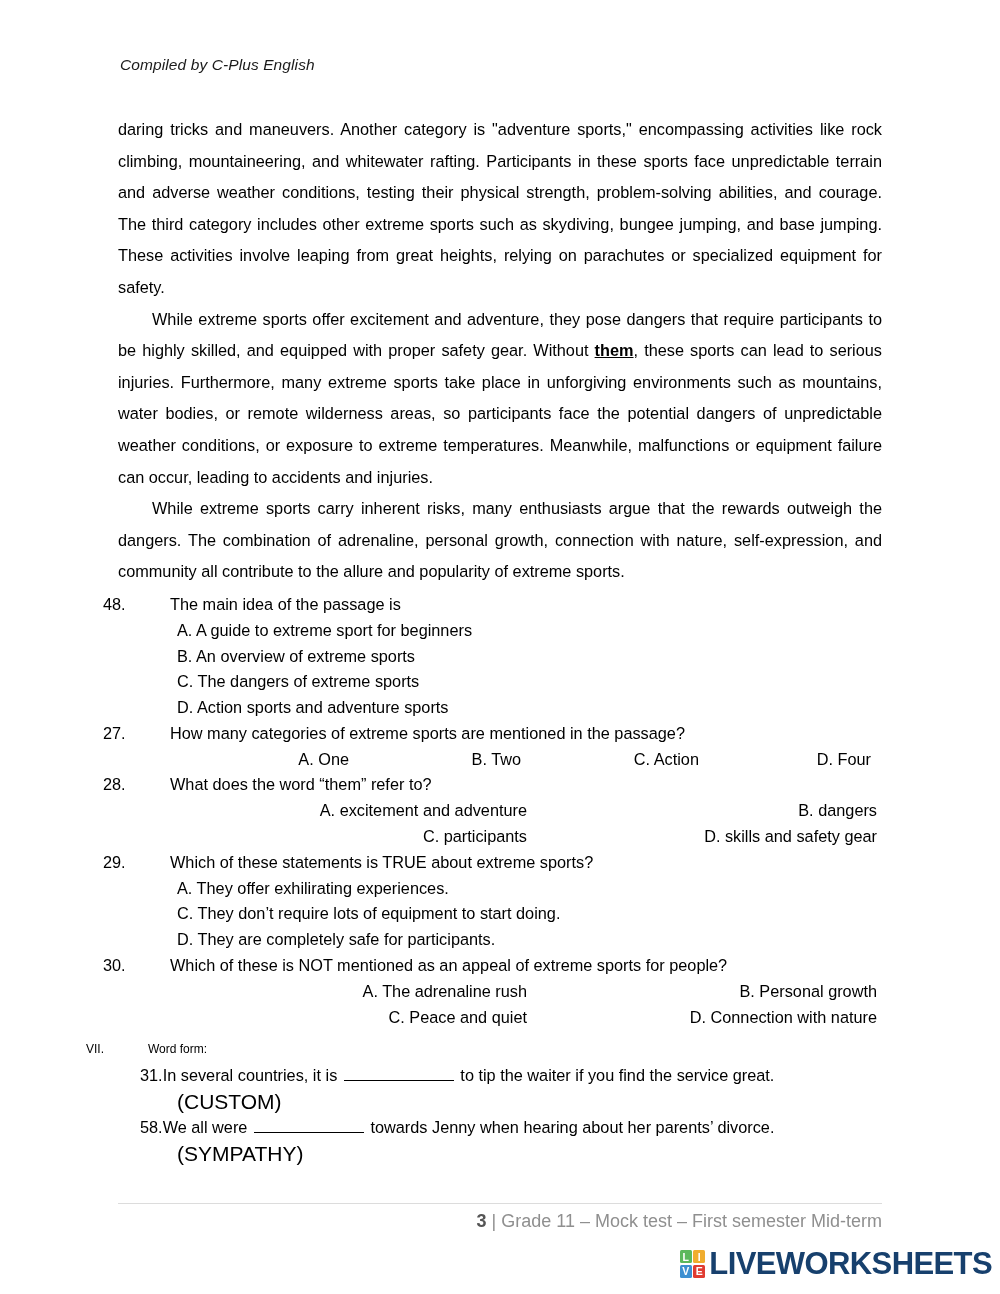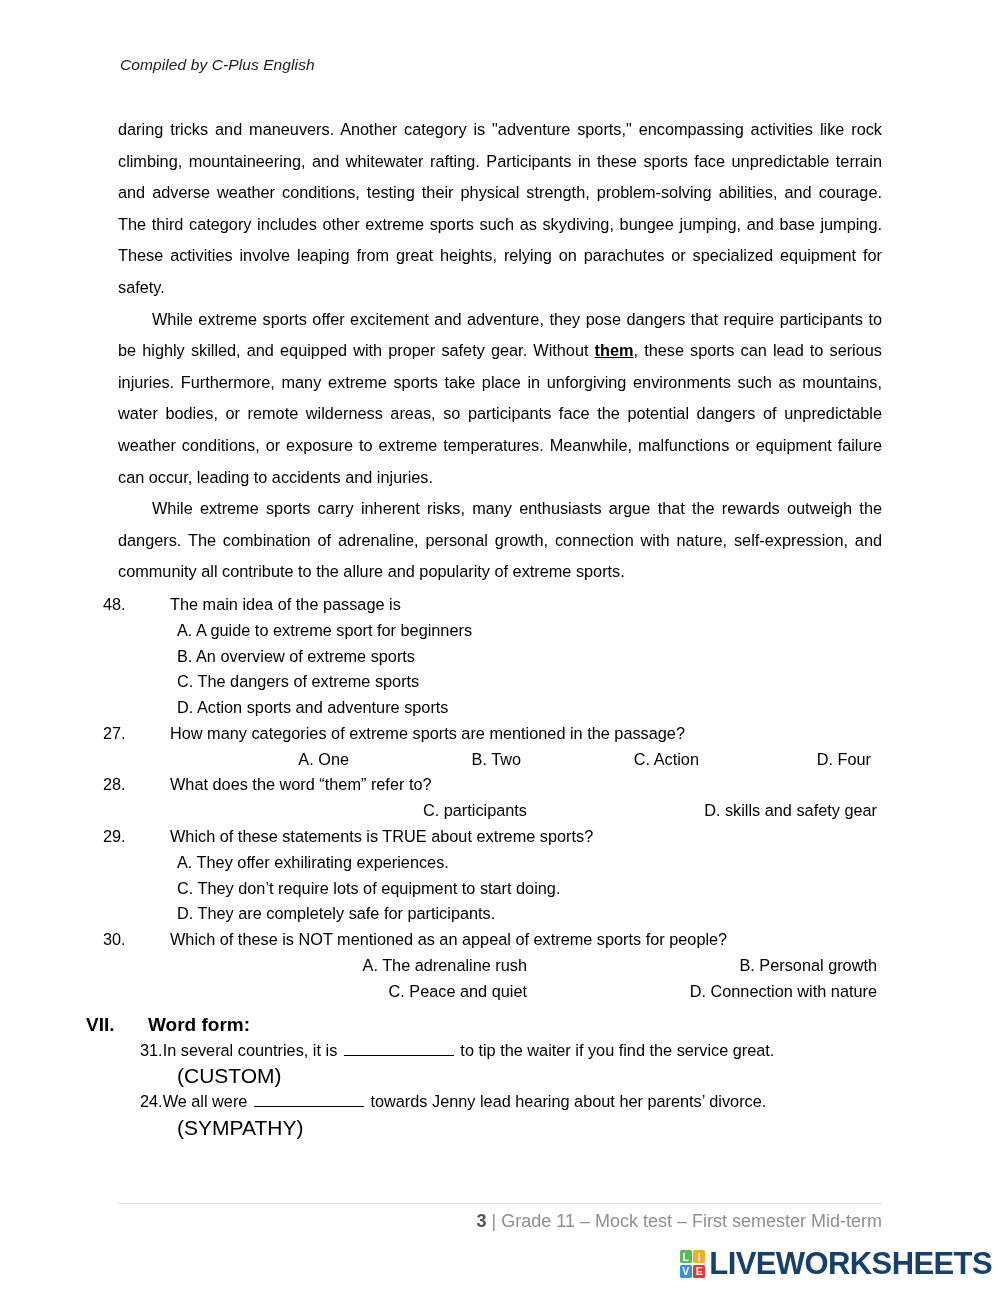--- a/index.html
+++ b/index.html
@@ -86,23 +86,23 @@
   }
   .num-row .num {
     display: inline-block;
     width: 30px;
     text-align: left;
   }
 
   
   .section-row {
     display: flex;
-    font-size: 19px;
+    font-size: 12px;
     line-height: 27px;
-    font-weight: bold;
+    font-weight: normal;
     margin-top: 6px;
   }
   .section-num {
     width: 62px;
     margin-left: -32px;
     flex: 0 0 auto;
   }
   .section-title { flex: 0 0 auto; }
 
   .wf-item {
@@ -221,20 +221,24 @@
           <div class="opt-row cols4">
             <div class="opt">A. One</div>
             <div class="opt">B. Two</div>
             <div class="opt">C. Action</div>
             <div class="opt">D. Four</div>
           </div>
         </div>
         <div class="q-block">
           <div class="num-row"><span class="num">28.</span><span>What does the word “them” refer to?</span></div>
           <div class="opt-row cols2">
+            <div class="opt">A. excitement and adventure</div>
+            <div class="opt">B. dangers</div>
+          </div>
+          <div class="opt-row cols2">
             <div class="opt">C. participants</div>
             <div class="opt">D. skills and safety gear</div>
           </div>
         </div>
         <div class="q-block">
           <div class="num-row"><span class="num">29.</span><span>Which of these statements is TRUE about extreme sports?</span></div>
           <div class="opt-row cols1">
             <div class="opt">A. They offer exhilirating experiences.</div>
           </div>
           <div class="opt-row cols1">
@@ -257,21 +261,21 @@
         </div>
       </div>
 
     <div id="section-host">
         <div class="section-row">
           <div class="section-num">VII.</div>
           <div class="section-title">Word form:</div>
         </div>
         <div class="wf-item"><span class="num">31.</span><span>In several countries, it is</span> <span class="blank"></span> <span>to tip the waiter if you find the service great.</span></div>
         <div class="wf-sub">(CUSTOM)</div>
-        <div class="wf-item"><span class="num">24.</span><span>We all were</span> <span class="blank"></span> <span>towards Jenny lead hearing about her parents’ divorce.</span></div>
+        <div class="wf-item"><span class="num">58.</span><span>We all were</span> <span class="blank"></span> <span>towards Jenny when hearing about her parents’ divorce.</span></div>
         <div class="wf-sub">(SYMPATHY)</div>
       </div>
 
   </div>
 
   <div class="footer-rule"></div>
 
   <div class="footer-text">
     <span class="pageno">3</span>
     <span class="sep">|</span>

